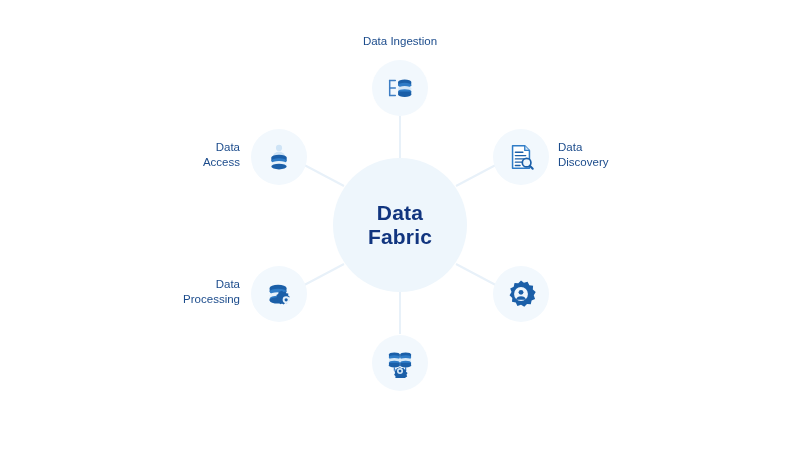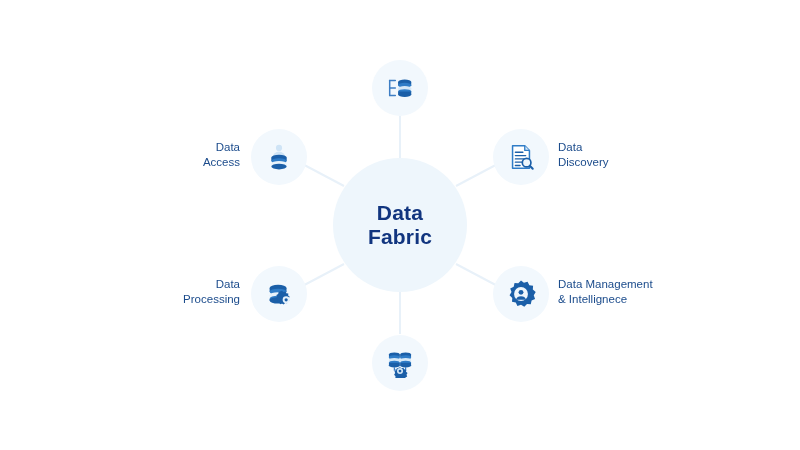--- a/index.html
+++ b/index.html
@@ -127,20 +127,21 @@
         <rect x="14" y="9.5" width="14" height="3.6" fill="#1b5fa8"></rect>
         <ellipse cx="21" cy="13.1" rx="7" ry="2.6" fill="#2f7cc7"></ellipse>
         <ellipse cx="21" cy="16.4" rx="7" ry="2.6" fill="#d6e8f7"></ellipse>
         <rect x="14" y="16.4" width="14" height="3.4" fill="#d6e8f7"></rect>
         <ellipse cx="21" cy="19.8" rx="7" ry="2.6" fill="#2f7cc7"></ellipse>
         <rect x="14" y="19.8" width="14" height="3.2" fill="#1b5fa8"></rect>
         <ellipse cx="21" cy="23" rx="7" ry="2.6" fill="#1b5fa8"></ellipse>
       </g>
     </svg>
   </div>
+  <div class="node-label label-center" id="label-ingestion">Data Ingestion</div>
 
   <div class="node" id="node-discovery">
     <svg class="node-icon" viewBox="0 0 32 32" xmlns="http://www.w3.org/2000/svg">
       <path d="M7 4 h13 l5 5 v19 h-18 z" fill="#ffffff" stroke="#2f7cc7" stroke-width="1.6" stroke-linejoin="round"></path>
       <path d="M20 4 v5 h5" fill="#d6e8f7" stroke="#2f7cc7" stroke-width="1.4" stroke-linejoin="round"></path>
       <g stroke="#1b5fa8" stroke-width="1.5" stroke-linecap="round">
         <path d="M10 11 h8"></path>
         <path d="M10 14.5 h11"></path>
         <path d="M10 18 h11"></path>
         <path d="M10 21.5 h7"></path>
@@ -154,22 +155,20 @@
 Discovery</div>
 
   <div class="node" id="node-management">
     <svg class="node-icon" viewBox="0 0 32 32" xmlns="http://www.w3.org/2000/svg">
       <path fill="#1b5fa8" d="M16 1.5 l3.1 2.6 3.9 -1.1 1.9 3.6 4 0.6 -0.3 4.1 3.1 2.6 -2.1 3.5 1.4 3.8 -3.7 1.8 -0.9 4 -4.0 -0.3 -2.9 2.9 -3.5 -2.1 -3.8 1.4 -1.8 -3.7 -4 -0.9 0.3 -4.0 -2.9 -2.9 2.1 -3.5 -1.4 -3.8 3.7 -1.8 0.9 -4 4.0 0.3 z"></path>
       <circle cx="16" cy="16" r="7.4" fill="#eef6fc"></circle>
       <circle cx="16" cy="14.2" r="2.6" fill="#1b5fa8"></circle>
       <path d="M10.6 22 a5.6 5.0 0 0 1 10.8 0 z" fill="#1b5fa8"></path>
     </svg>
   </div>
-  <div class="node-label label-right" id="label-management">Data Management
-&amp; Intellignece</div>
 
   <div class="node" id="node-orchestration">
     <svg class="node-icon" viewBox="0 0 32 32" xmlns="http://www.w3.org/2000/svg">
       <g>
         <ellipse cx="10" cy="7" rx="5.8" ry="2.2" fill="#1b5fa8"></ellipse>
         <rect x="4.2" y="7" width="11.6" height="3" fill="#1b5fa8"></rect>
         <ellipse cx="10" cy="10" rx="5.8" ry="2.2" fill="#2f7cc7"></ellipse>
         <ellipse cx="10" cy="12.9" rx="5.8" ry="2.2" fill="#d6e8f7"></ellipse>
         <rect x="4.2" y="12.9" width="11.6" height="2.9" fill="#d6e8f7"></rect>
         <ellipse cx="10" cy="15.8" rx="5.8" ry="2.2" fill="#2f7cc7"></ellipse>

